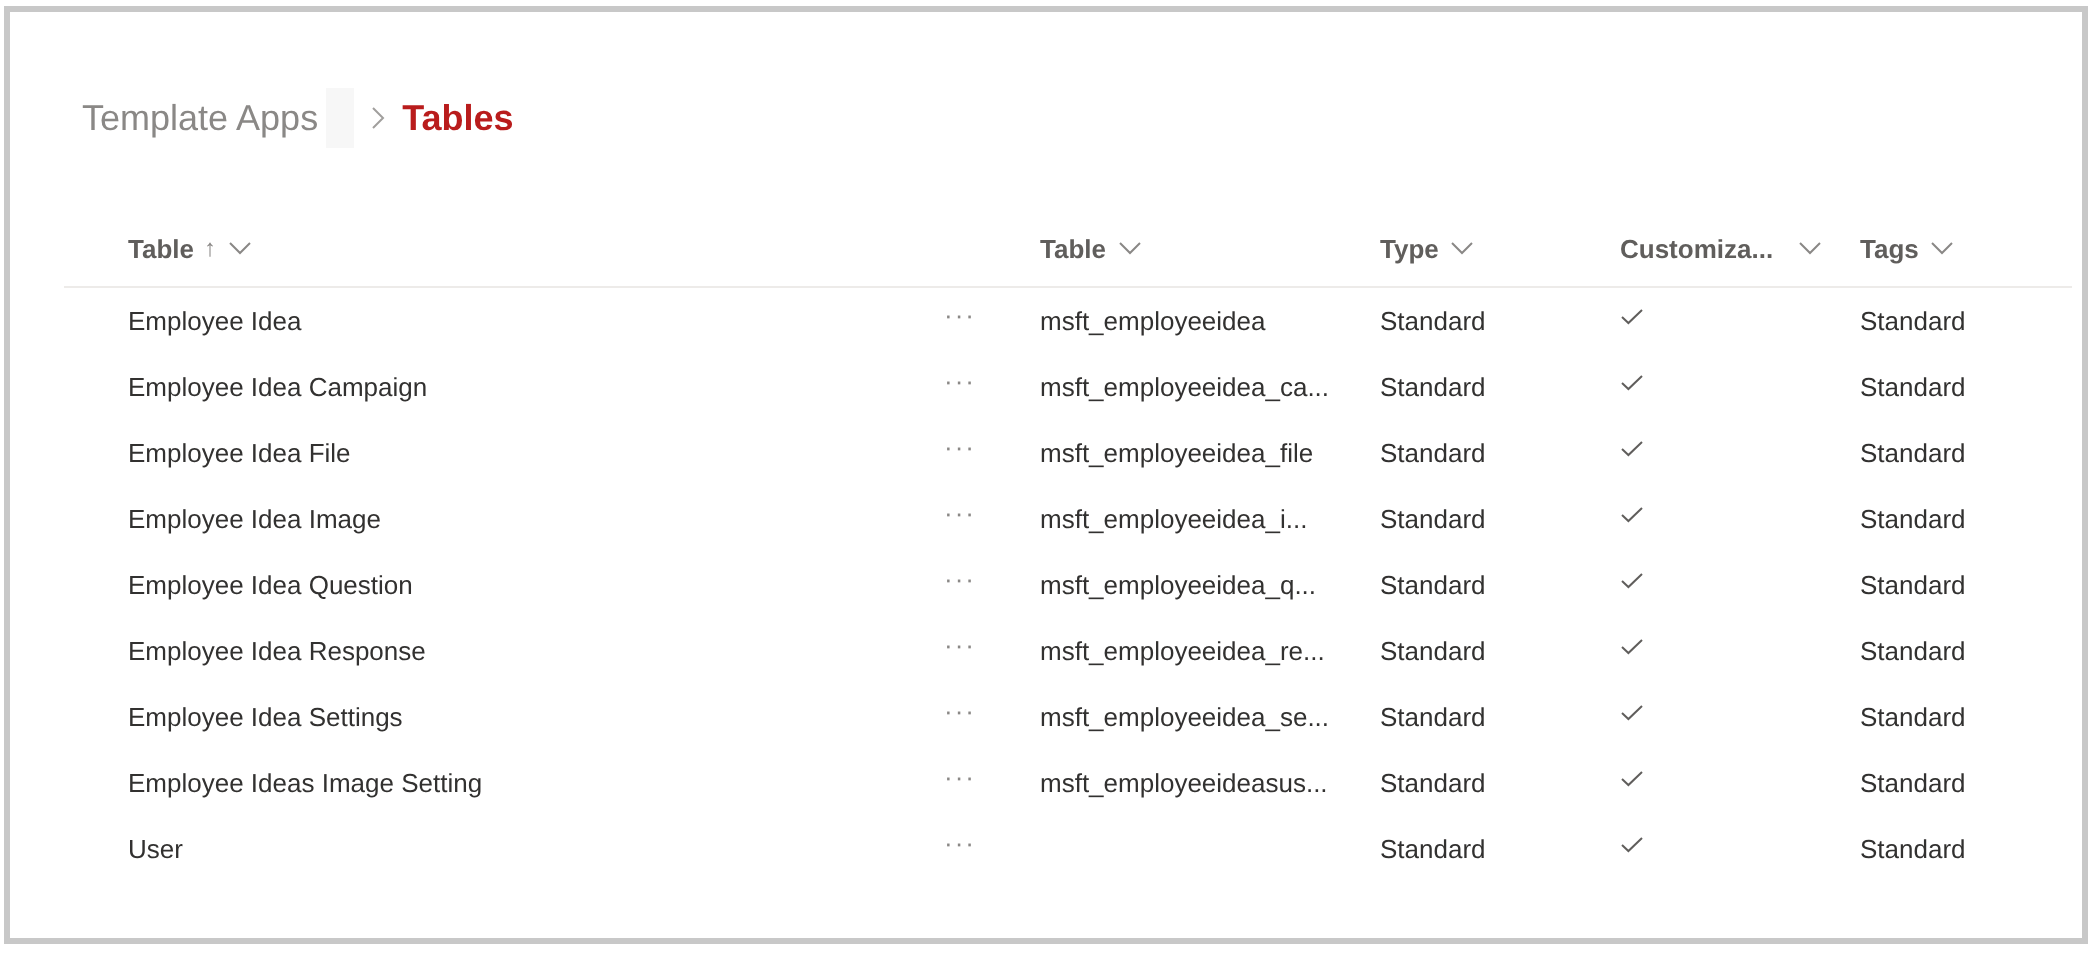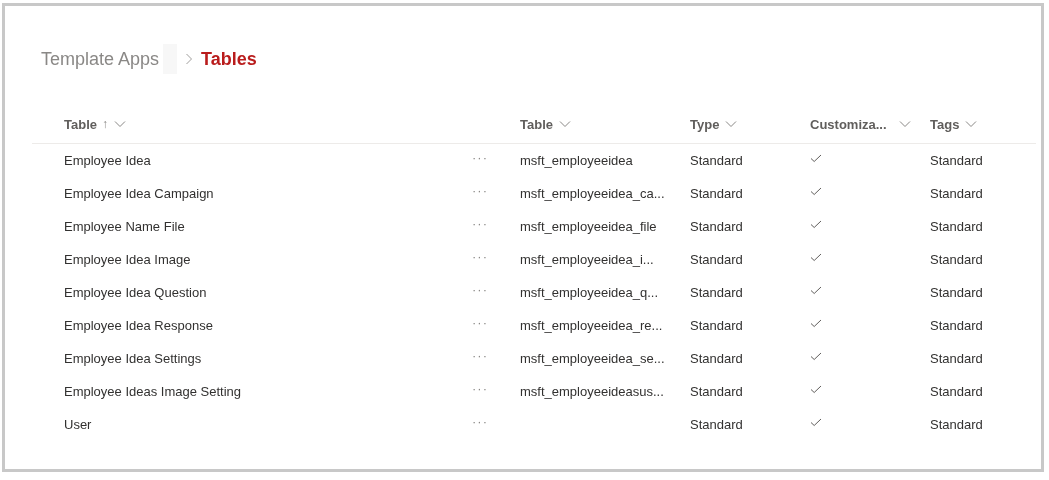--- a/index.html
+++ b/index.html
@@ -111,21 +111,21 @@
     <div class="cell c-type">Standard</div>
     <div class="cell c-cust check">
       <svg width="12" height="9" viewBox="0 0 12 9">
               <path d="M1 4.5 L4.2 7.5 L11 1" fill="none" stroke="#605e5c" stroke-width="1"></path>
             </svg>
     </div>
     <div class="cell c-tags">Standard</div>
   </div>
 
   <div class="row">
-    <div class="cell c-table">Employee Name File</div>
+    <div class="cell c-table">Employee Idea File</div>
     <div class="cell c-more more">···</div>
     <div class="cell c-name">msft_employeeidea_file</div>
     <div class="cell c-type">Standard</div>
     <div class="cell c-cust check">
       <svg width="12" height="9" viewBox="0 0 12 9">
               <path d="M1 4.5 L4.2 7.5 L11 1" fill="none" stroke="#605e5c" stroke-width="1"></path>
             </svg>
     </div>
     <div class="cell c-tags">Standard</div>
   </div>

